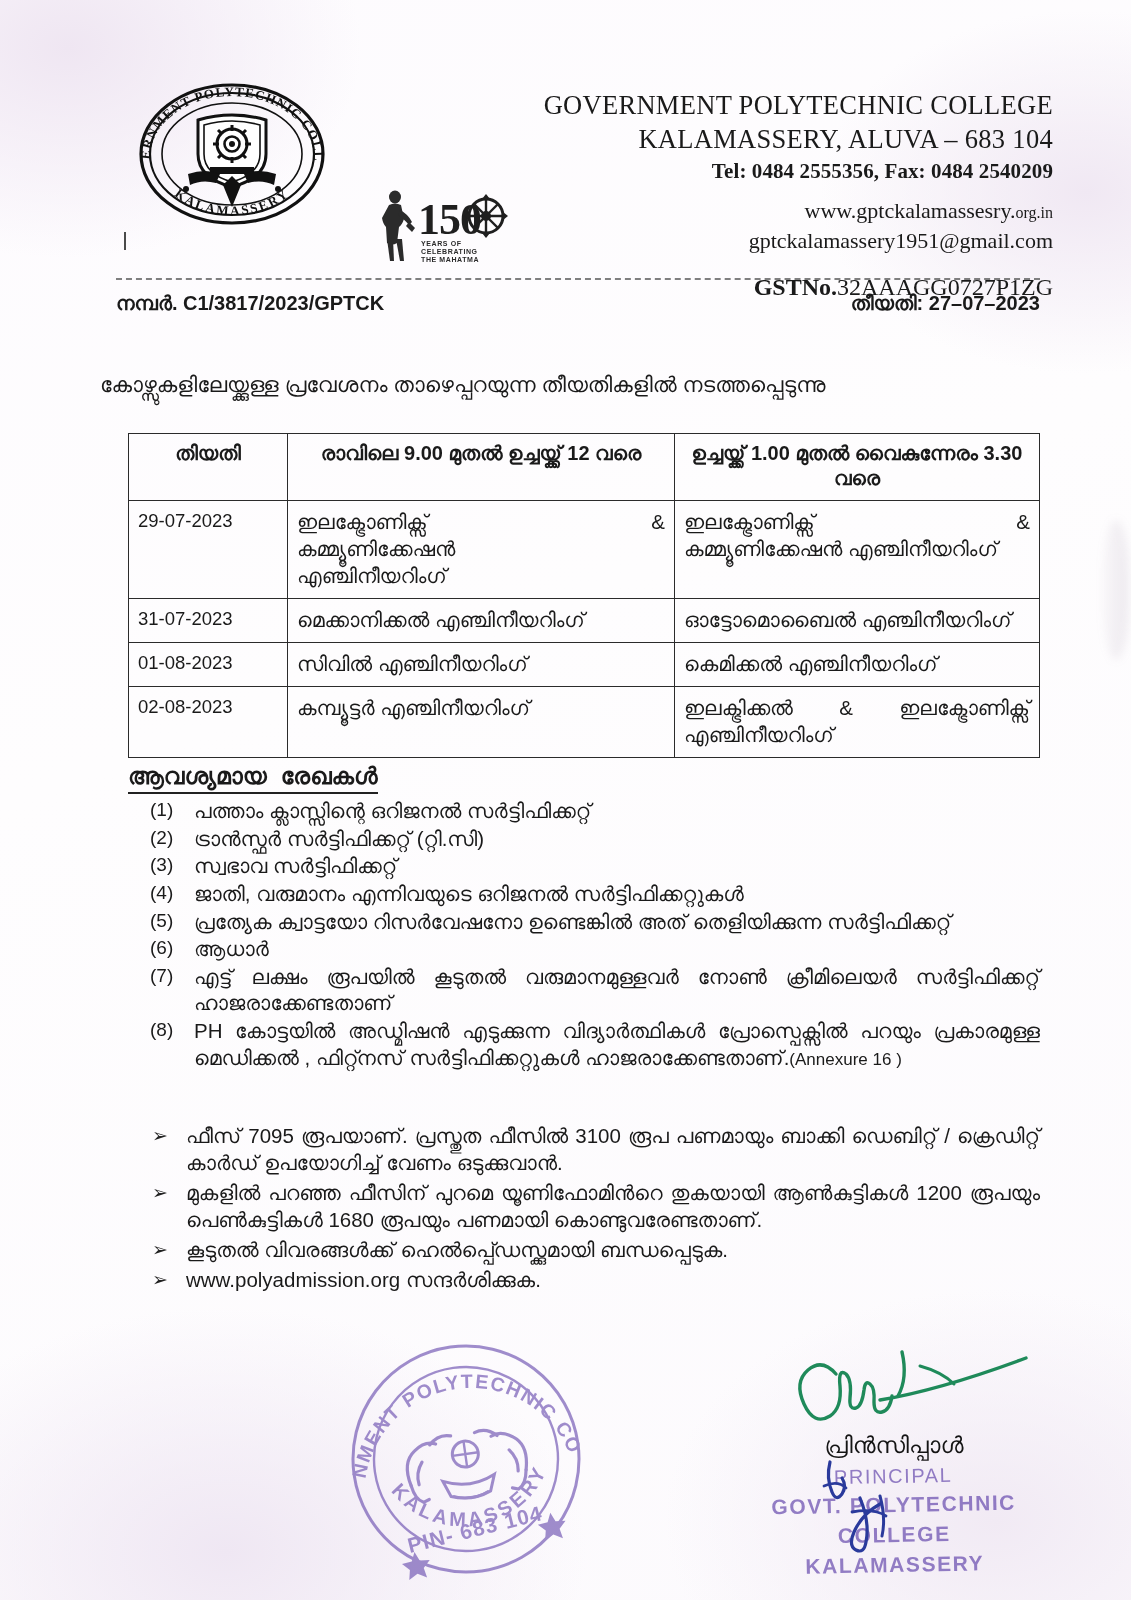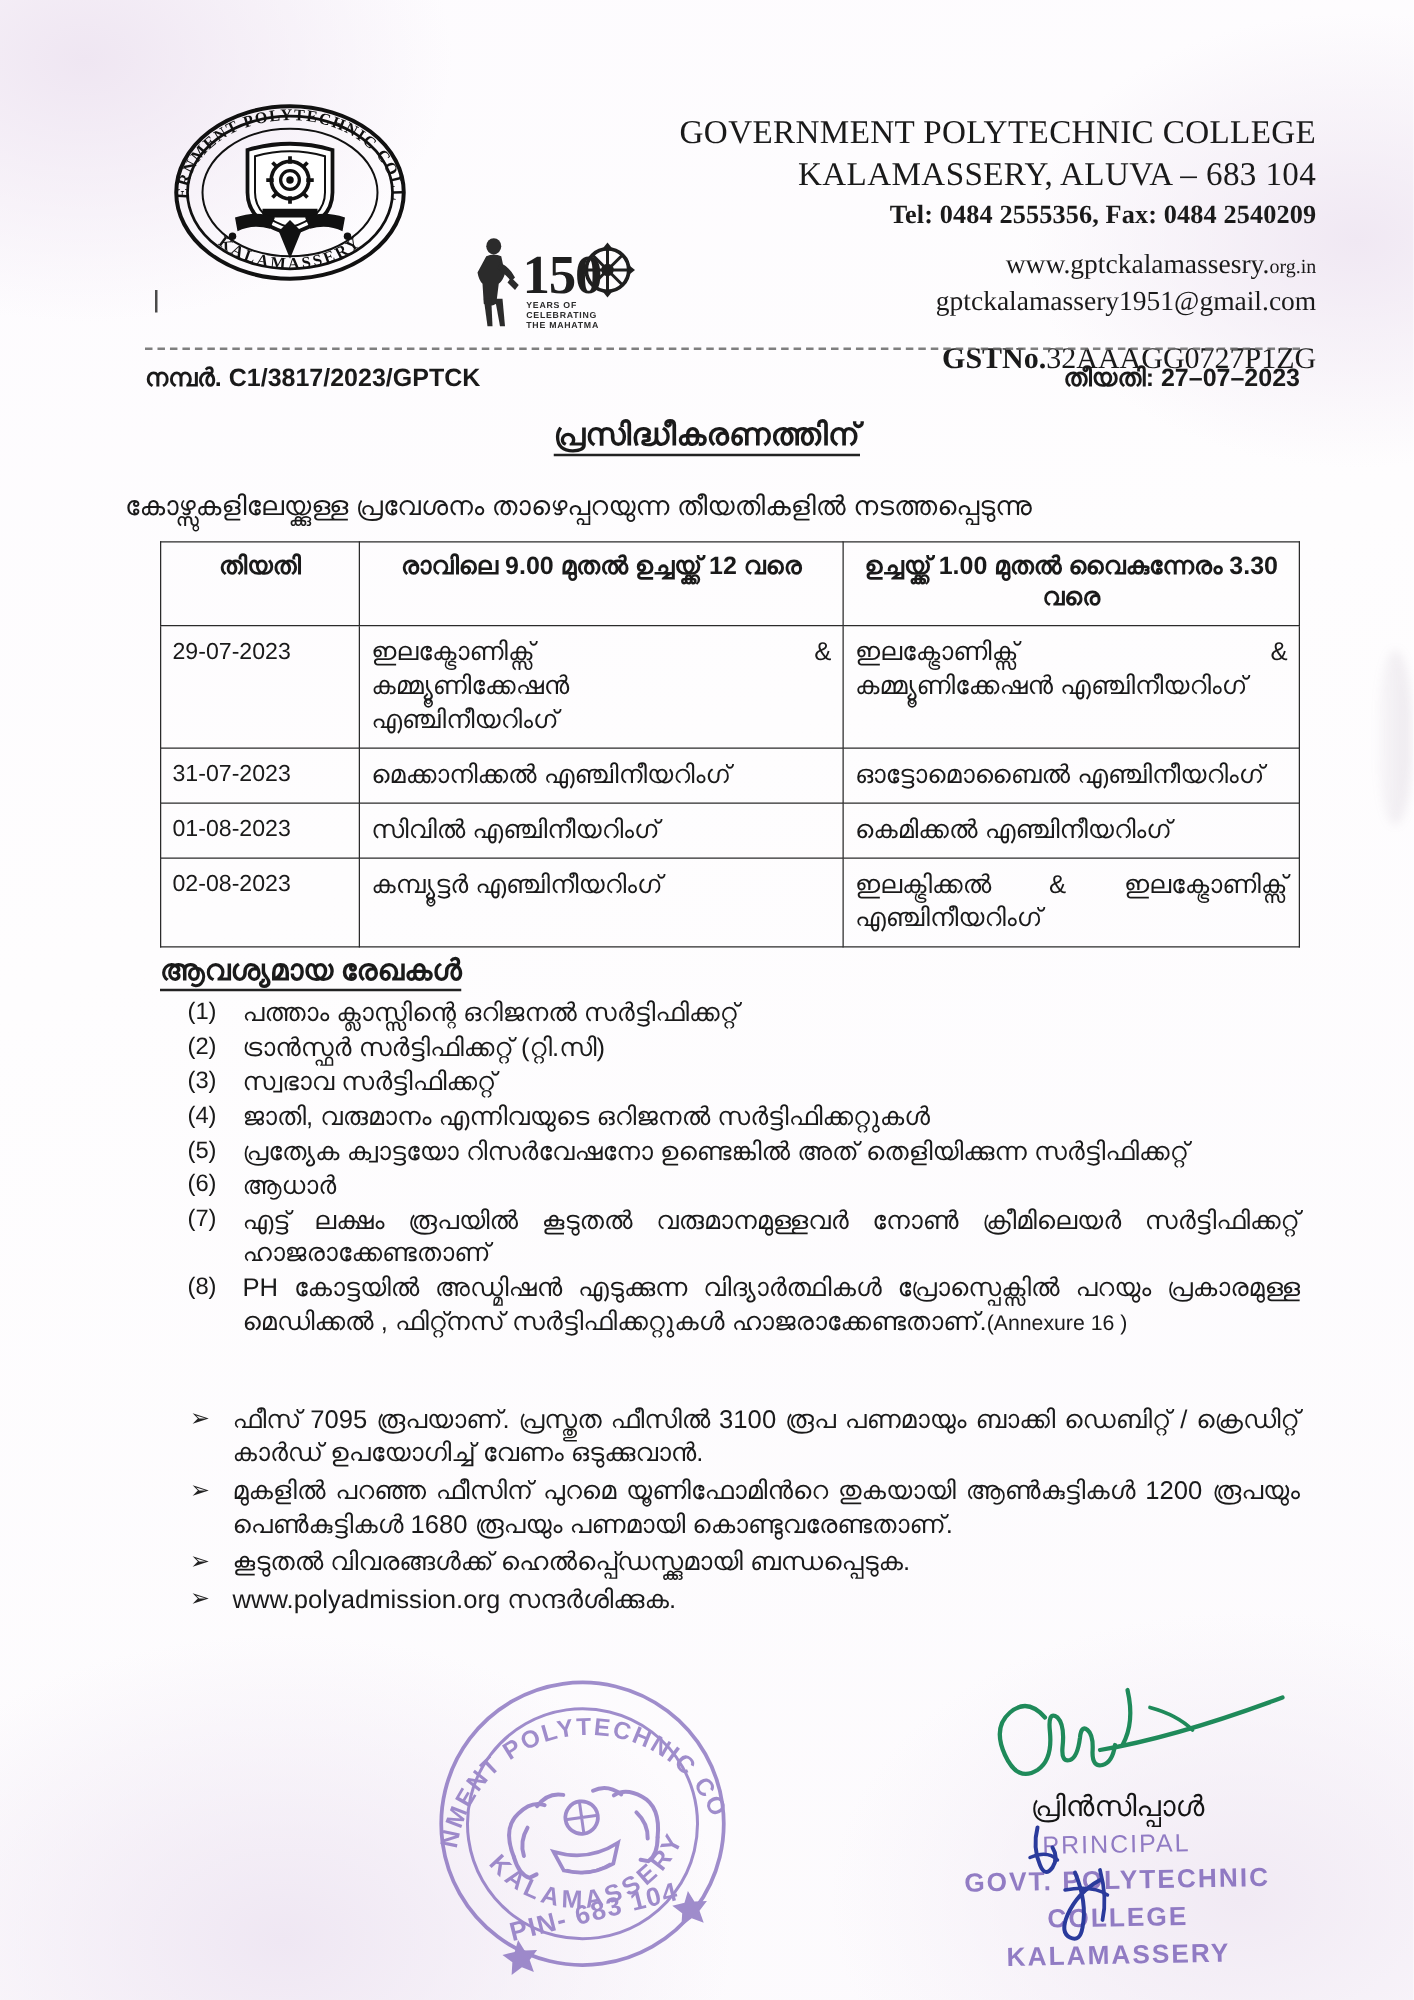--- a/index.html
+++ b/index.html
@@ -70,21 +70,21 @@
     font-size:25px; font-weight:bold; letter-spacing:.2px;
   }
   .doctitle span { border-bottom:2px solid #222; padding-bottom:1px; }
 
   .intro {
     position:absolute; left:100px; top:370px; width:940px;
     font-family:"Liberation Sans", sans-serif;
     font-size:21.5px; line-height:1.42; text-align:justify;
   }
   .intro .ln1 { display:block; padding-left:88px; }
-  .intro .ln2 { display:block;margin-top:20px; }
+  .intro .ln2 { display:block; }
 
   
   table.sched {
     position:absolute; left:128px; top:433px; width:912px;
     border-collapse:collapse;
     font-family:Liberation Sans, sans-serif;
   }
   table.sched td, table.sched th {
     border:1.6px solid #2b2b2b;
     vertical-align:top;
@@ -94,21 +94,21 @@
   table.sched th.c0 { width:140px; }
   table.sched th.c1 { width:368px; }
   table.sched td.date { font-size:18.5px; white-space:nowrap; padding-top:9px;}
   table.sched td.br { font-size:20.5px; line-height:1.32; }
   .split { display:flex; justify-content:space-between; gap:6px; }
   .split .amp { flex:0 0 auto; }
 
   
   .doc-h {
     position:absolute; left:128px; top:764px;
-    font-family:Liberation Serif, serif;
+    font-family:Liberation Mono, monospace;
     font-size:23.5px; font-weight:bold;
   }
   .doc-h span { border-bottom:2px solid #222; padding-bottom:1px; }
 
   ol.docs {
     position:absolute; left:150px; top:798px; width:890px;
     margin:0; padding:0; list-style:none;
     font-family:"Liberation Sans", sans-serif;
     font-size:20.5px; line-height:1.30;
   }
@@ -260,23 +260,20 @@
   </div>
 
   <div class="tickmark"></div>
   <div class="dashrule"></div>
 
   <div class="refline">
     <div>നമ്പർ.  C1/3817/2023/GPTCK</div>
     <div>തീയതി: 27–07–2023</div>
   </div>
 
-  <div class="doctitle">
-    <span>പ്രസിദ്ധീകരണത്തിന്</span>
-  </div>
 
   <div class="intro">
     <span class="ln2">കോഴ്സുകളിലേയ്ക്കുള്ള പ്രവേശനം താഴെപ്പറയുന്ന തീയതികളിൽ നടത്തപ്പെടുന്നു</span>
   </div>
 
   <table class="sched">
     <thead>
       <tr>
         <th class="c0">തിയതി</th>
         <th class="c1">രാവിലെ 9.00 മുതൽ ഉച്ചയ്ക്ക് 12 വരെ</th>

